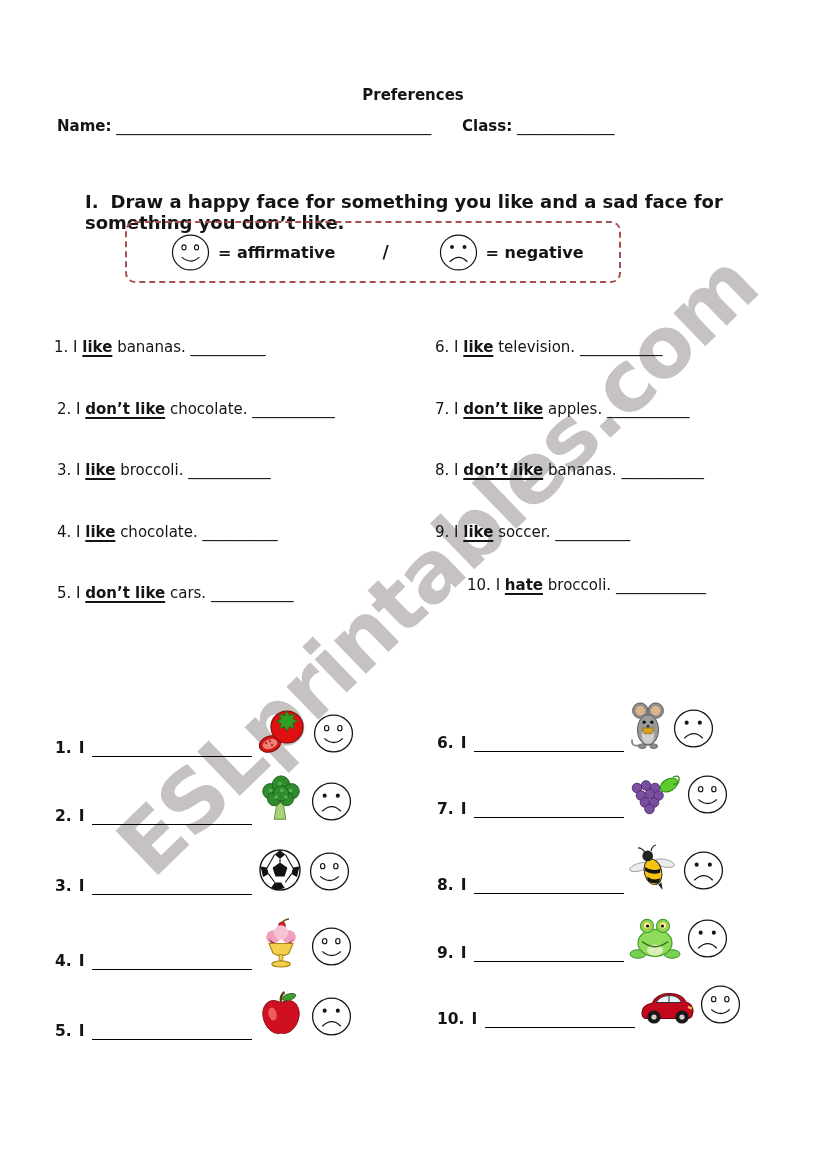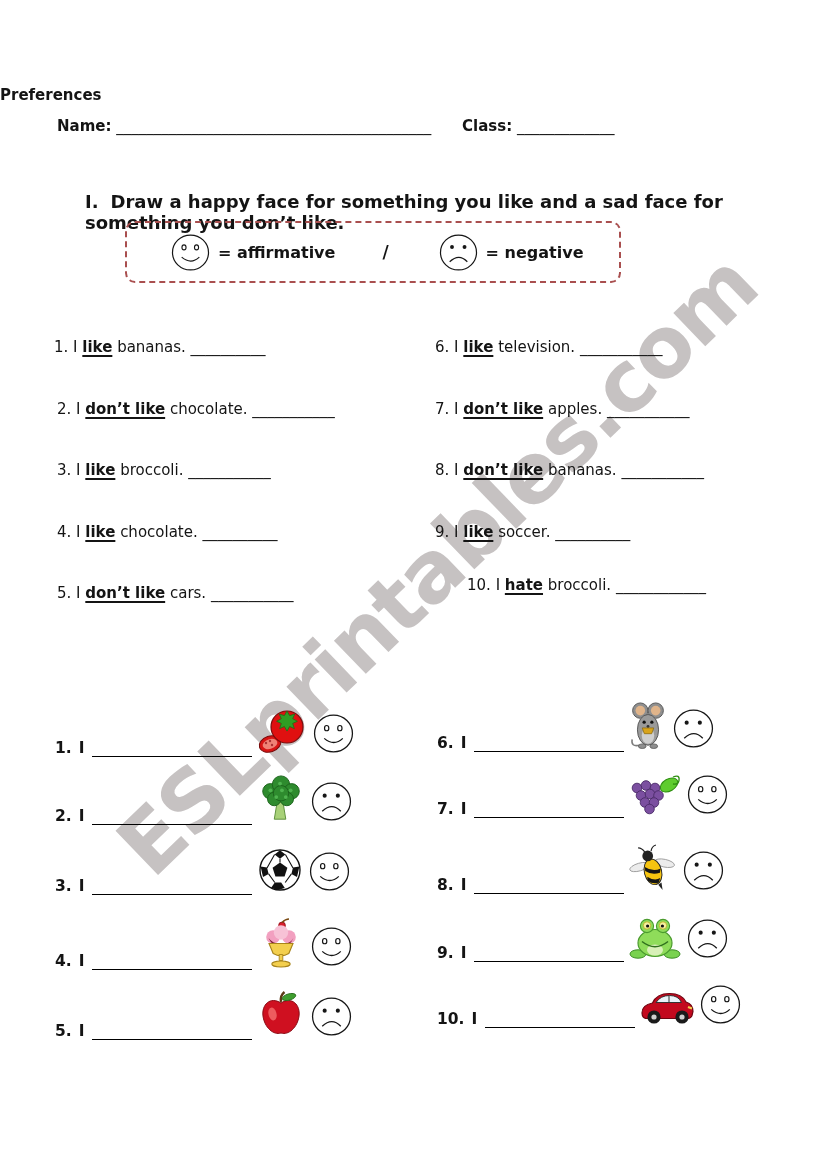--- a/index.html
+++ b/index.html
@@ -11,21 +11,21 @@
   .layer{position:absolute; inset:0; z-index:2;}
   
   .watermark{
     position:absolute; left:-18px; top:510px; width:910px; z-index:1;
     font-size:84px; font-weight:bold; letter-spacing:-2px;
     color:#c6c2c2; text-align:center; line-height:110px;
     transform:rotate(-44deg); transform-origin:center;
     user-select:none; white-space:nowrap;
   }
   
-  .title{position:absolute; top:86px; left:0; width:100%; 
+  .title{position:absolute; top:86px; left:0; width:100%; text-align:center;
     font-size:15px; font-weight:bold;}
   .nameline{position:absolute; top:117px; left:57px; width:712px;
     font-size:15px; white-space:nowrap;}
   .nameline .lbl{font-weight:bold;}
   .blank{letter-spacing:0; font-weight:normal;}
   .class-lbl{margin-left:26px;}
   
   .sec1-head{position:absolute; top:191px; left:85px; font-size:18px;font-weight:bold;}
   .sec1-head .numeral{margin-right:12px;}
   .sec2-head{position:absolute; top:667px; left:85px; font-size:14.5px;}

